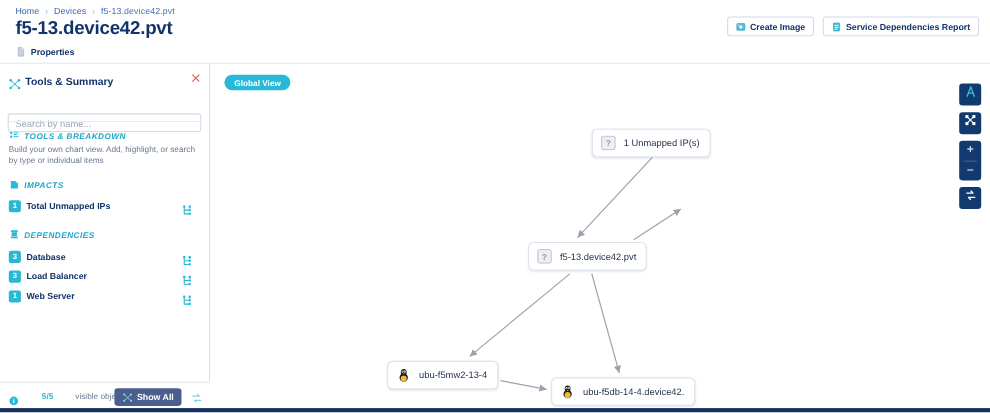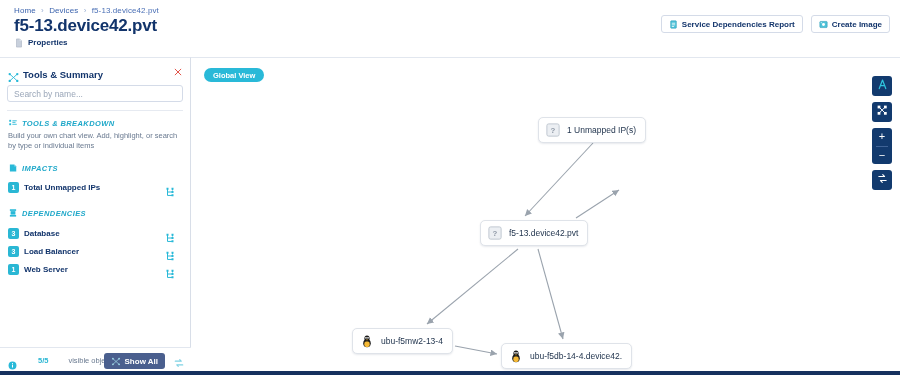--- a/index.html
+++ b/index.html
@@ -45,21 +45,21 @@
   }
   .hbtn .ic { width: 9px; height: 9px; display: block; }
 
   
   .tabbar {
     position: absolute; left: 0; top: 38px; width: 900px; height: 18px;
     background: #ffffff;
   }
   .tab {
     position: absolute; top: 0; height: 18px;
-    display: flex; gap: 4px;
+    display: flex; align-items: center; gap: 4px;
     font-size: 8px; font-weight: bold; color: #12346b;
     cursor: pointer; white-space: nowrap;
   }
   .tab.t0 { left: 14px; }
   .tab.t1 { left: 78px; }
   .tab .ic { width: 10px; height: 10px; display: block; }
   .tab.active { color: #12346b; }
 
   
   .sidebar {
@@ -74,21 +74,21 @@
   .sb-head .ic { width: 11px; height: 11px; margin-left: 8px; display: block; }
   .sb-head .title {
     margin-left: 4px; font-size: 9.5px; font-weight: bold; color: #12346b;
   }
   .sb-close {
     position: absolute; right: 8px; top: 5px;
     width: 10px; height: 10px; cursor: pointer;
   }
 
   .sb-search {
-    position: absolute; left: 7px; top: 27px; width: 176px; height: 17px;
+    position: absolute; left: 7px; top: 45px; width: 176px; height: 17px;
     border: 1px solid #d4dbe8; border-radius: 3px;
     background: #fff; font-size: 8.5px; color: #6a7a90;
     padding: 0 6px; outline: none;
     font-family: "Liberation Sans", sans-serif;
   }
   .sb-search::placeholder { color: #9aa6b8; }
 
   .sb-divider {
     position: absolute; left: 7px; width: 176px; height: 1px; background: #e6eaf1;
   }
@@ -210,41 +210,41 @@
       <span class="crumb link">Home</span>
       <span class="sep">›</span>
       <span class="crumb link">Devices</span>
       <span class="sep">›</span>
       <span class="crumb current">f5-13.device42.pvt</span>
     </div>
 
     <div class="page-title">f5-13.device42.pvt</div>
 
     <div class="header-actions">
+      <div class="hbtn">
+        <span class="ic">
+          <svg viewBox="0 0 16 16" width="9" height="9">
+              <rect x="1.5" y="2.5" width="13" height="11" rx="1.5" fill="#4ec3d9" stroke="#2b9ab5" stroke-width="1"></rect>
+              <circle cx="8" cy="8" r="2.6" fill="#fff"></circle>
+              <rect x="3" y="4.2" width="2" height="1.4" fill="#fff"></rect>
+            </svg>
+        </span>
+        <span>Create Image</span>
+      </div>
       <div class="hbtn">
         <span class="ic">
           <svg viewBox="0 0 16 16" width="9" height="9">
               <rect x="3" y="1.5" width="10" height="13" rx="1" fill="#4ec3d9"></rect>
               <rect x="3" y="1.5" width="10" height="13" rx="1" fill="none" stroke="#2b9ab5" stroke-width="1"></rect>
               <rect x="5" y="5" width="6" height="1.3" fill="#fff"></rect>
               <rect x="5" y="8" width="6" height="1.3" fill="#fff"></rect>
               <rect x="5" y="11" width="4" height="1.3" fill="#fff"></rect>
             </svg>
         </span>
         <span>Service Dependencies Report</span>
-      </div>
-      <div class="hbtn">
-        <span class="ic">
-          <svg viewBox="0 0 16 16" width="9" height="9">
-              <rect x="1.5" y="2.5" width="13" height="11" rx="1.5" fill="#4ec3d9" stroke="#2b9ab5" stroke-width="1"></rect>
-              <circle cx="8" cy="8" r="2.6" fill="#fff"></circle>
-              <rect x="3" y="4.2" width="2" height="1.4" fill="#fff"></rect>
-            </svg>
-        </span>
-        <span>Create Image</span>
       </div>
     </div>
   </div>
 
   <div class="tabbar">
     <div class="tab t0">
       <span class="ic">
         <svg viewBox="0 0 16 16" width="10" height="10">
             <path d="M4 1.5h5l3 3v10H4z" fill="#c8d0dc" stroke="#aab4c4" stroke-width="1"></path>
             <path d="M9 1.5v3h3" fill="#e4e9f0"></path>

